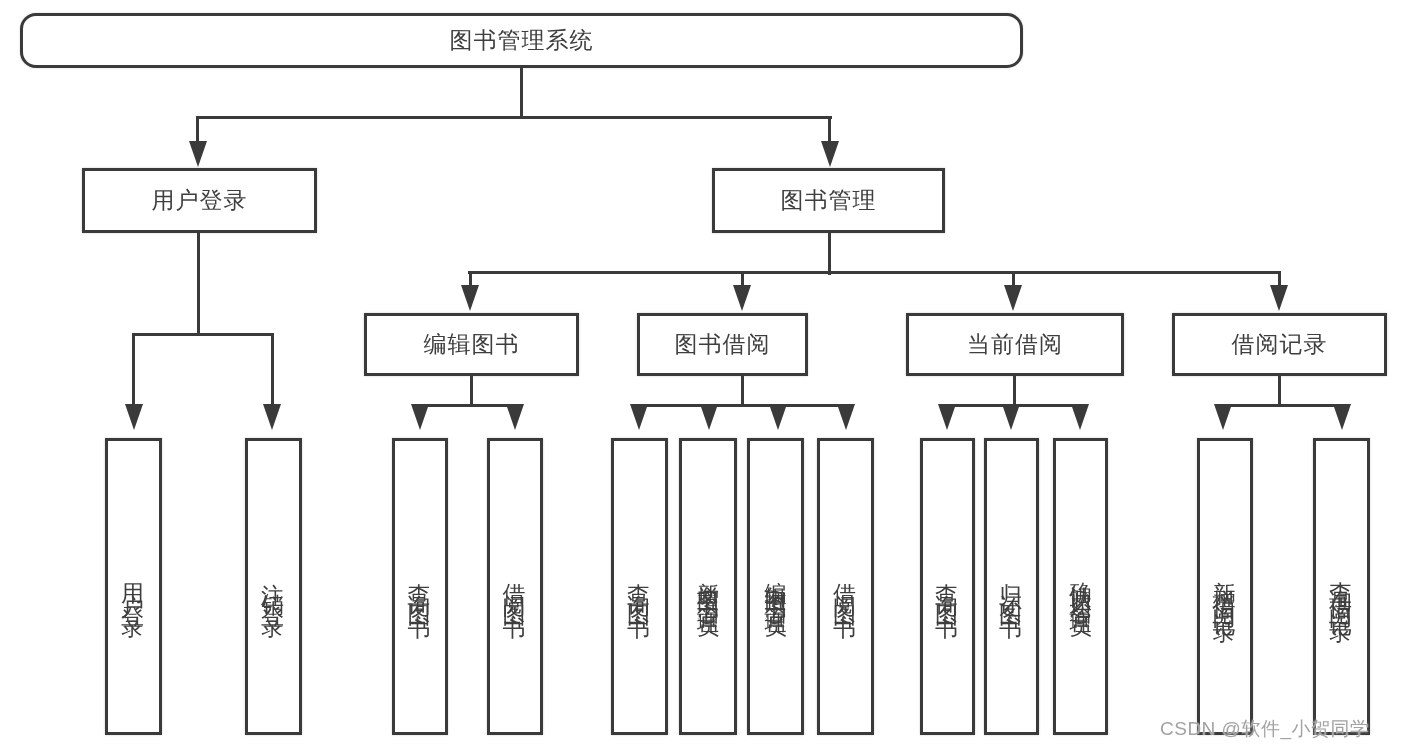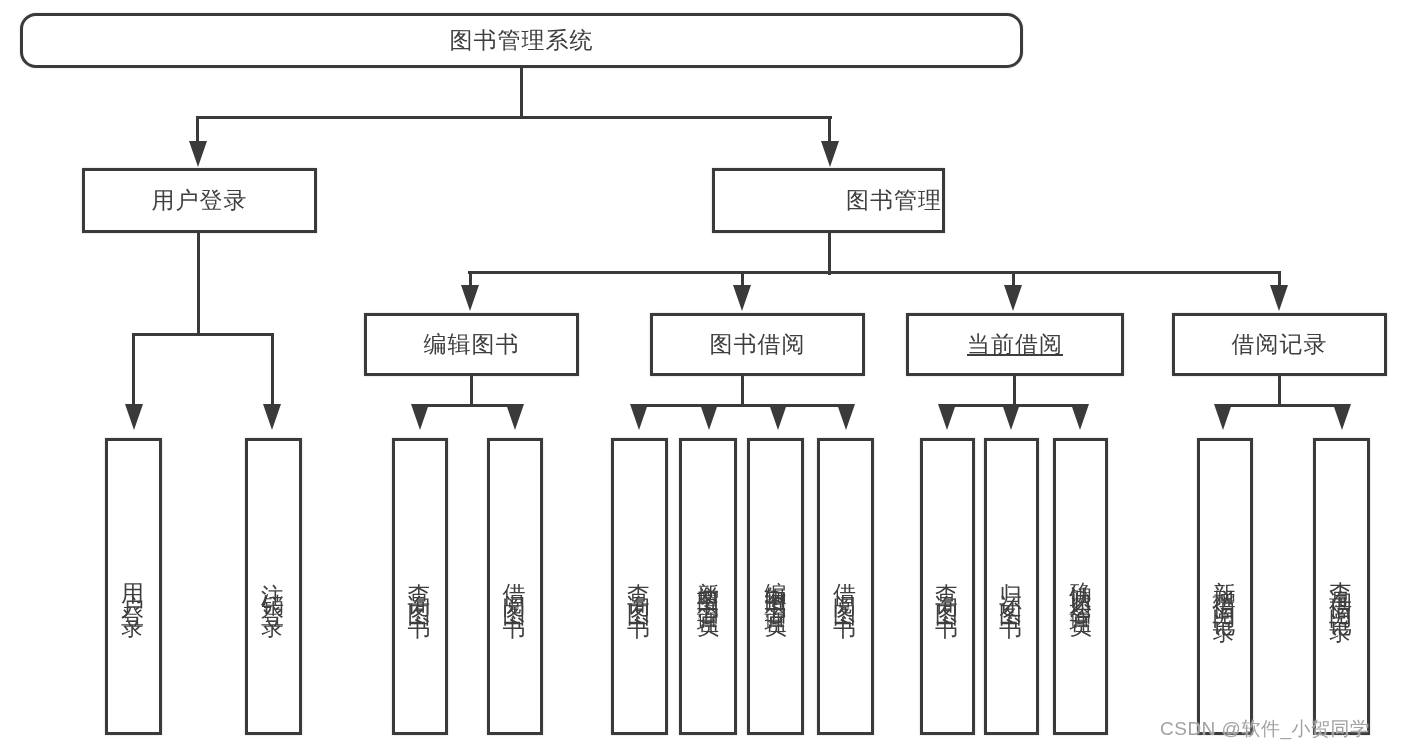--- a/index.html
+++ b/index.html
@@ -63,21 +63,21 @@
   <div class="vl" style="left:520px;top:66px;height:52px;"></div>
   <div class="hl" style="left:196px;top:116px;width:636px;"></div>
   <div class="vl" style="left:196px;top:116px;height:27px;"></div>
   <div class="ah" style="left:189px;top:141px;"></div>
   <div class="vl" style="left:828px;top:116px;height:27px;"></div>
   <div class="ah" style="left:821px;top:141px;"></div>
 
   <div class="box" style="left:82px;top:168px;width:235px;height:65px;">
     <span>用户登录</span>
   </div>
-  <div class="box" style="left:712px;top:168px;width:233px;height:65px;justify-content:flex-end;">
+  <div class="box" style="left:712px;top:168px;width:233px;height:65px;">
     <span>图书管理</span>
   </div>
 
   <div class="vl" style="left:197px;top:231px;height:104px;"></div>
   <div class="hl" style="left:132px;top:333px;width:142px;"></div>
   <div class="vl" style="left:132px;top:333px;height:73px;"></div>
   <div class="ah" style="left:125px;top:404px;"></div>
   <div class="vl" style="left:271px;top:333px;height:73px;"></div>
   <div class="ah" style="left:263px;top:404px;"></div>
 
@@ -88,24 +88,24 @@
   <div class="vl" style="left:741px;top:271px;height:16px;"></div>
   <div class="ah" style="left:733px;top:285px;"></div>
   <div class="vl" style="left:1012px;top:271px;height:16px;"></div>
   <div class="ah" style="left:1004px;top:285px;"></div>
   <div class="vl" style="left:1278px;top:271px;height:16px;"></div>
   <div class="ah" style="left:1270px;top:285px;"></div>
 
   <div class="box" style="left:364px;top:313px;width:215px;height:63px;">
     <span>编辑图书</span>
   </div>
-  <div class="box" style="left:650px;top:313px;width:215px;height:63px;text-align:right;">
+  <div class="box" style="left:637px;top:313px;width:171px;height:63px;text-align:right;">
     <span>图书借阅</span>
   </div>
-  <div class="box" style="left:906px;top:313px;width:218px;height:63px;text-decoration:underline;">
+  <div class="box" style="left:906px;top:313px;width:218px;height:63px;">
     <span>当前借阅</span>
   </div>
   <div class="box" style="left:1172px;top:313px;width:215px;height:63px;">
     <span>借阅记录</span>
   </div>
 
   <div class="vl" style="left:470px;top:374px;height:32px;"></div>
   <div class="vl" style="left:741px;top:374px;height:32px;"></div>
   <div class="vl" style="left:1013px;top:374px;height:32px;"></div>
   <div class="vl" style="left:1278px;top:374px;height:32px;"></div>

